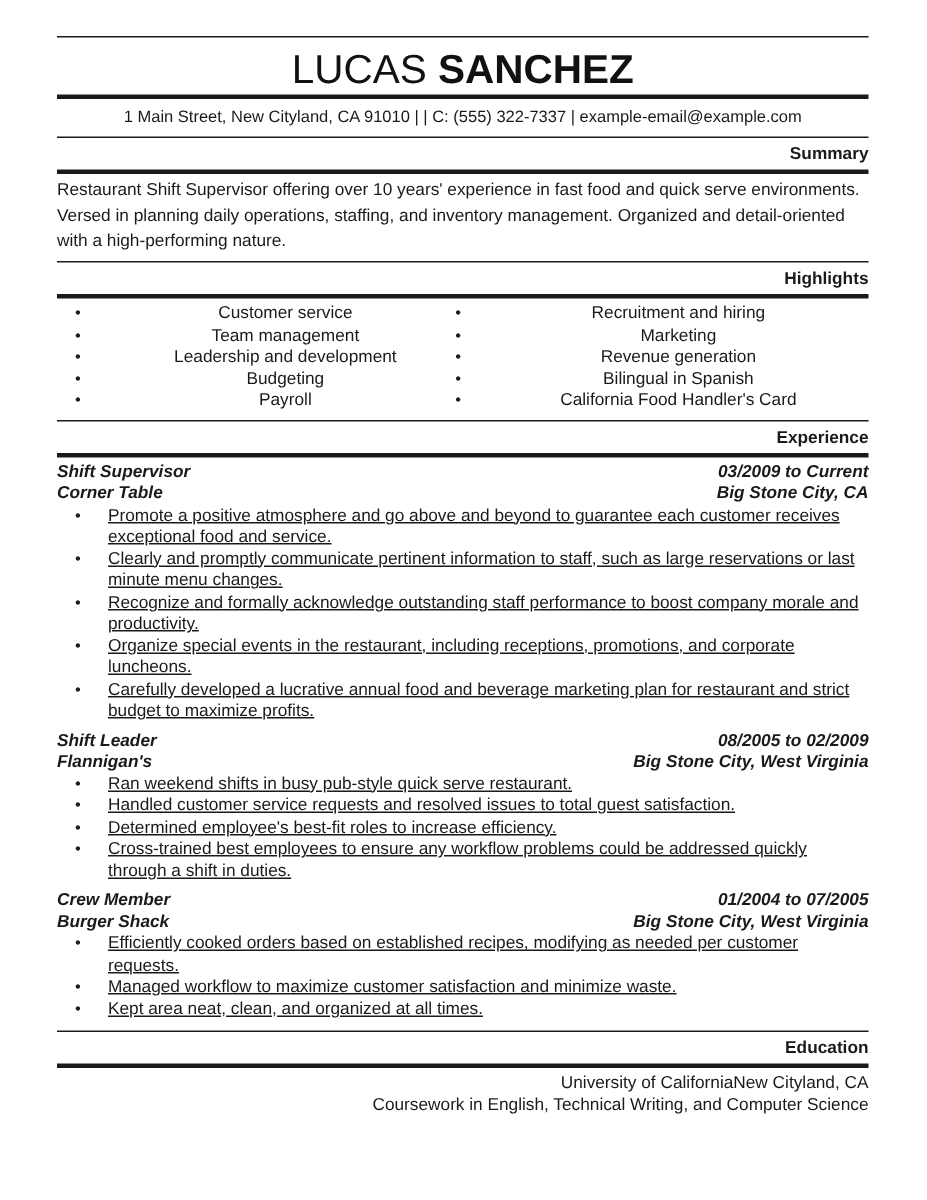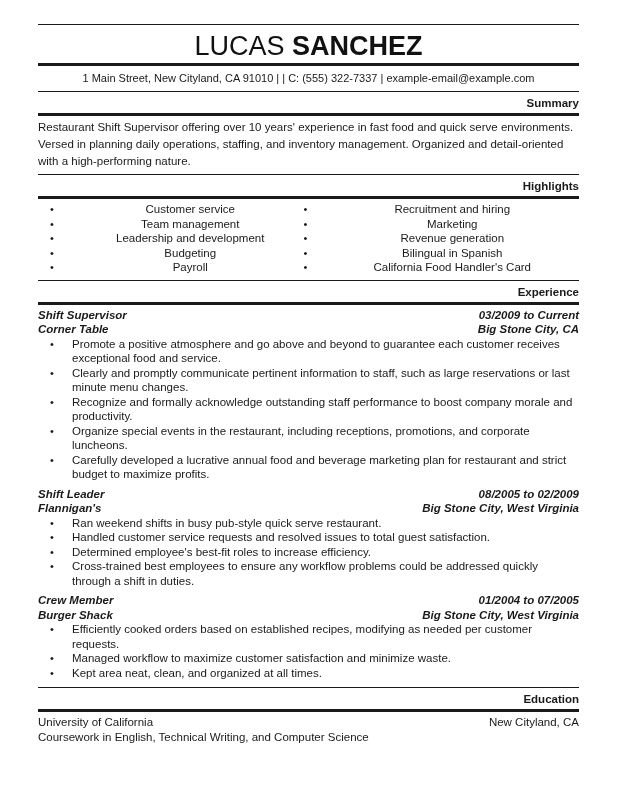--- a/index.html
+++ b/index.html
@@ -16,23 +16,23 @@
   .hl { display: flex; padding: 3px 0 5px; }
   .hl ul { margin: 0; padding: 0; list-style: none; width: 50%; text-align: center; }
   .hl li, .bul li { font-size: 11.5px; line-height: 14.5px; position: relative; padding-left: 34px; }
   .hl li::before, .bul li::before { content: "\2022"; position: absolute; left: 12px; top: 0; font-size: 11px; }
   .hl ul.right li { padding-left: 51px; }
   .hl ul.right li::before { left: 12px; }
   .hl ul.right { padding-left: 0; margin-left: -17px; }
   .job { padding-top: 3px; }
   .job-row { display: flex; justify-content: space-between; font-weight: bold; font-size: 11.5px; line-height: 14.5px; font-style: italic; }
   .bul { margin: 0; padding: 0 0 2px; list-style: none; }
-  .bul li { line-height: 14.5px; }
+  .bul li { line-height: 14.5px; text-decoration: underline; }
   .gap { height: 5px; }
-  .edu-row { display: flex; justify-content: space-between; font-size: 11.5px; line-height: 14.5px; }
+  .edu-row { display: flex; justify-content: flex-end; font-size: 11.5px; line-height: 14.5px; }
   .edu { padding-top: 3px; }
 </style>
 </head>
 <body>
 
 <div class="page">
   <div style="height:24px"></div>
   <div class="rule-thin"></div>
   <div class="name">
     <span>LUCAS</span>

